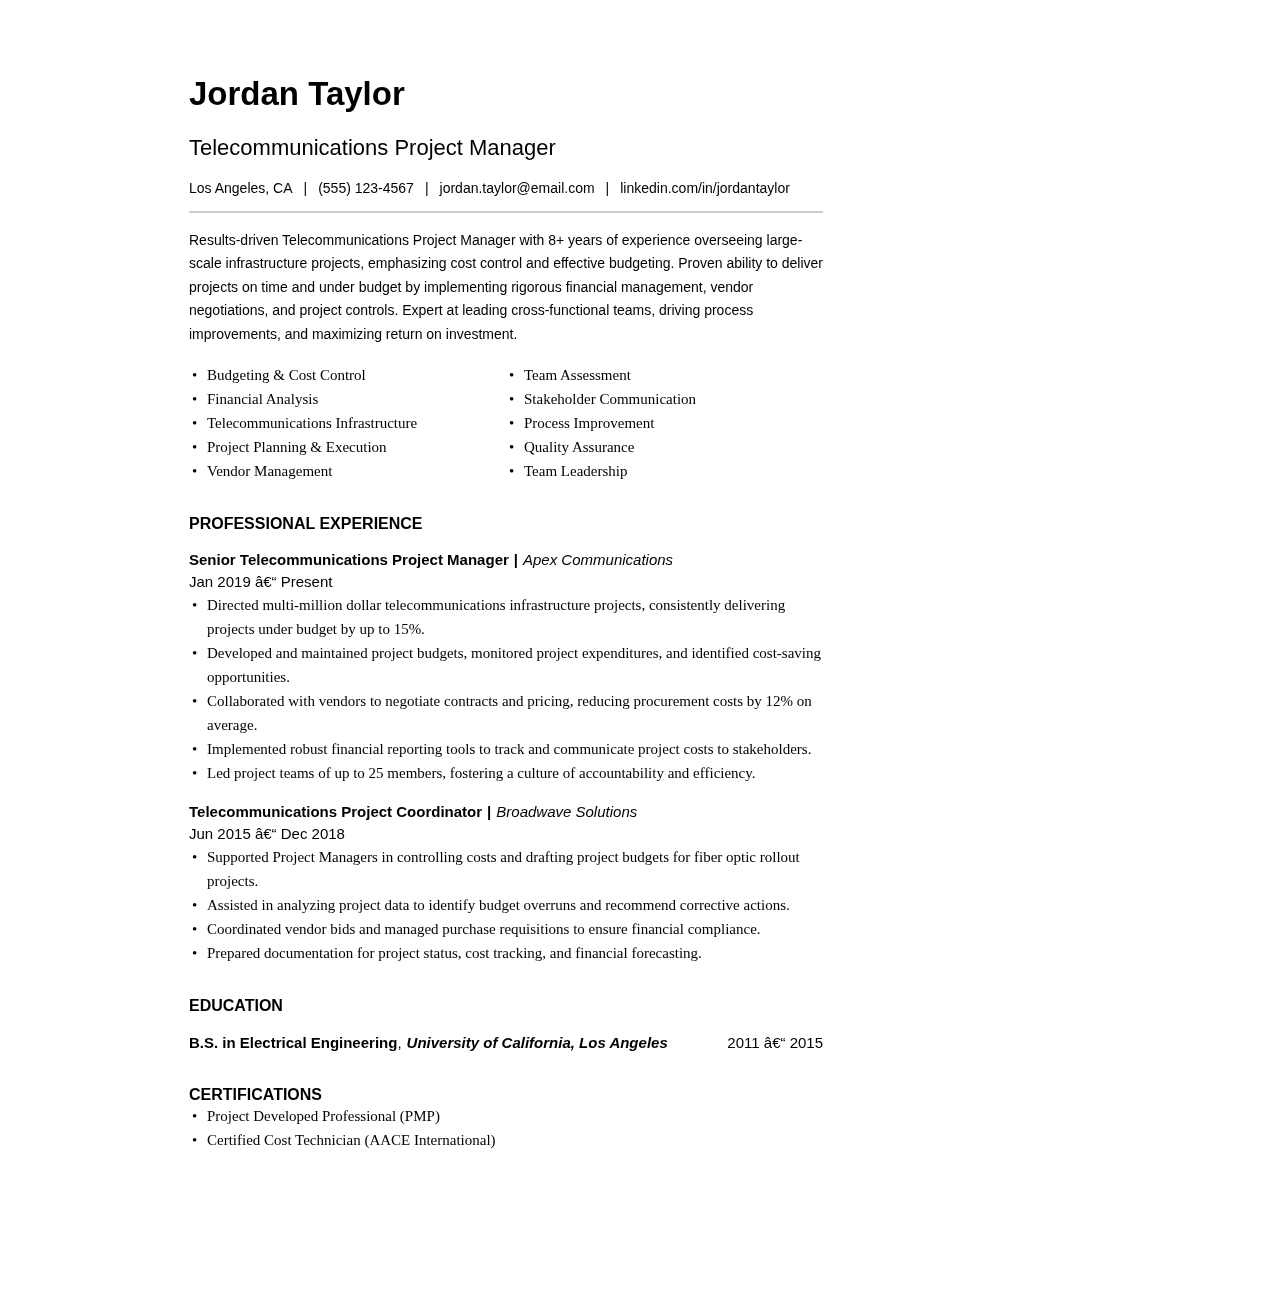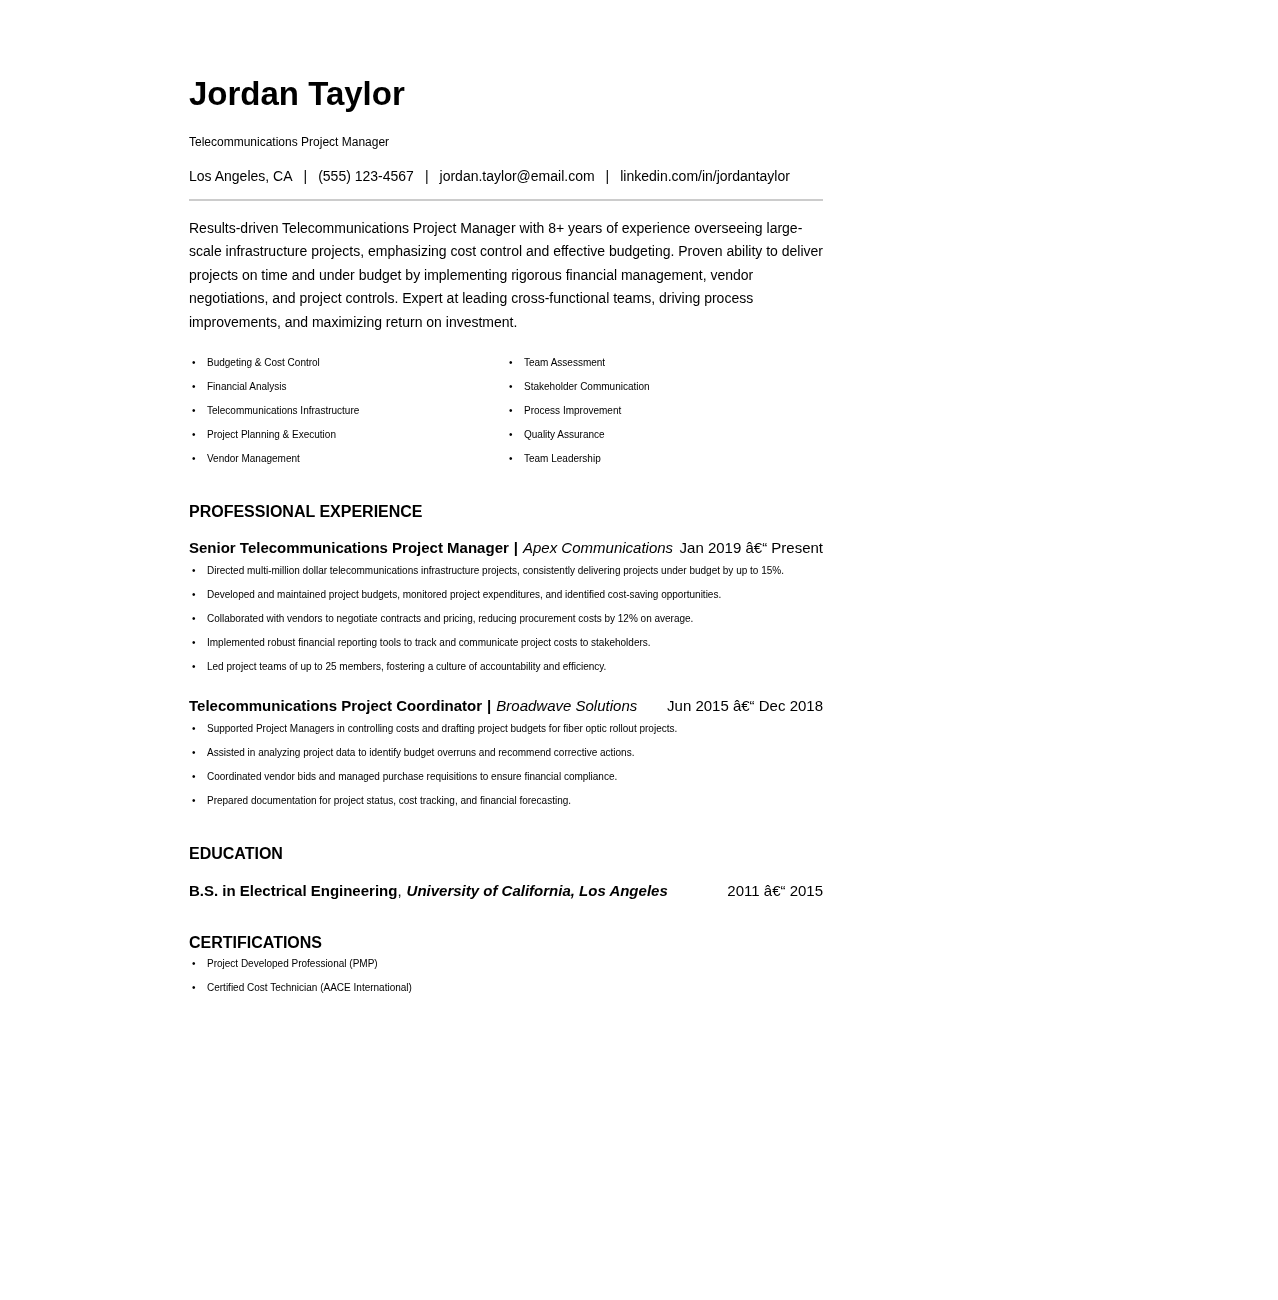--- a/index.html
+++ b/index.html
@@ -16,21 +16,21 @@
     padding: 60px 189px 40px 189px;
     margin-top: 14px;
   }
   .name {
     font-size: 33px;
     font-weight: 700;
     line-height: 1.2;
     margin: 0;
   }
   .subtitle {
-    font-size: 12px;
+    font-size: 22px;
     margin-top: 21px;
     line-height: 1.2;
   }
   .contact {
     font-size: 14px;
     margin-top: 19px;
     line-height: 1.2;
   }
   .contact .sep { margin: 0 11px; }
   .rule {
@@ -52,39 +52,40 @@
   }
   .skills-row {
     display: flex;
     margin-top: 17px;
   }
   .skills-col { width: 450px; }
   ul.blist {
     list-style: none;
     margin: 0;
     padding: 0;
-    font-size: 10px;
+    font-size: 15px;
+    font-family: Liberation Serif, serif;
   }
   ul.blist li {
     line-height: 24px;
     padding-left: 18px;
     position: relative;
   }
   ul.blist li::before {
     content: "\2022";
     position: absolute;
     left: 3px;
   }
   .job-header {
     display: flex;
-    justify-content: space-between;
     align-items: baseline;
     margin-top: 16px;
     font-size: 15px;
     line-height: 22px;
+    flex-direction: column;
   }
   .job-title { font-weight: 700; }
   .job-sep { font-weight: 700; margin: 0 5px; }
   .job-company { font-style: italic; }
   .job-dates { white-space: nowrap; font-size: 15px; }
   .job-bullets { margin-top: 7px; }
   .edu-line {
     display: flex;
     justify-content: space-between;
     align-items: baseline;

